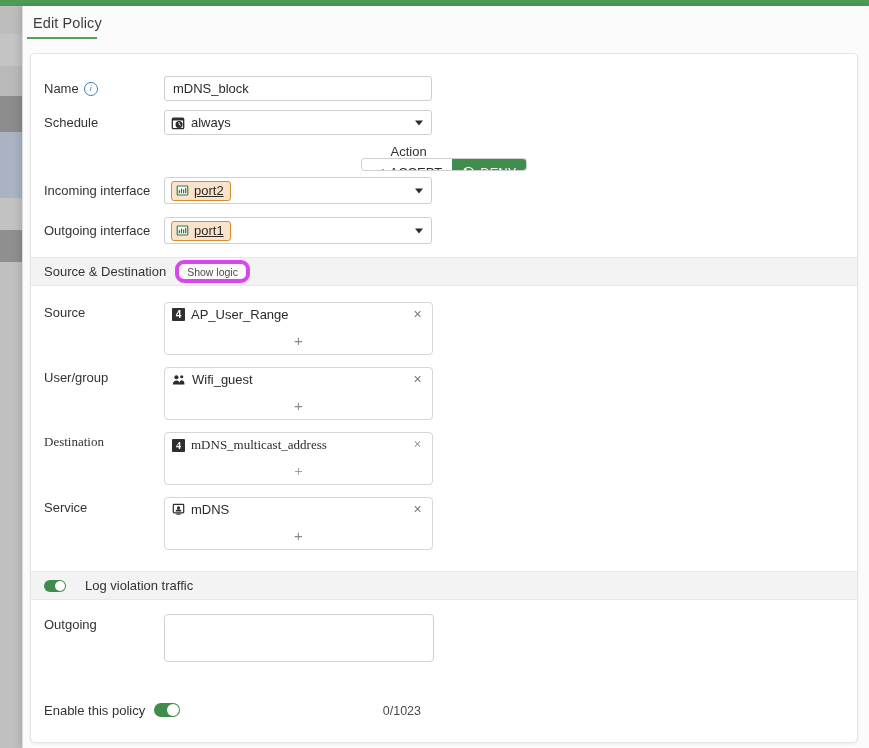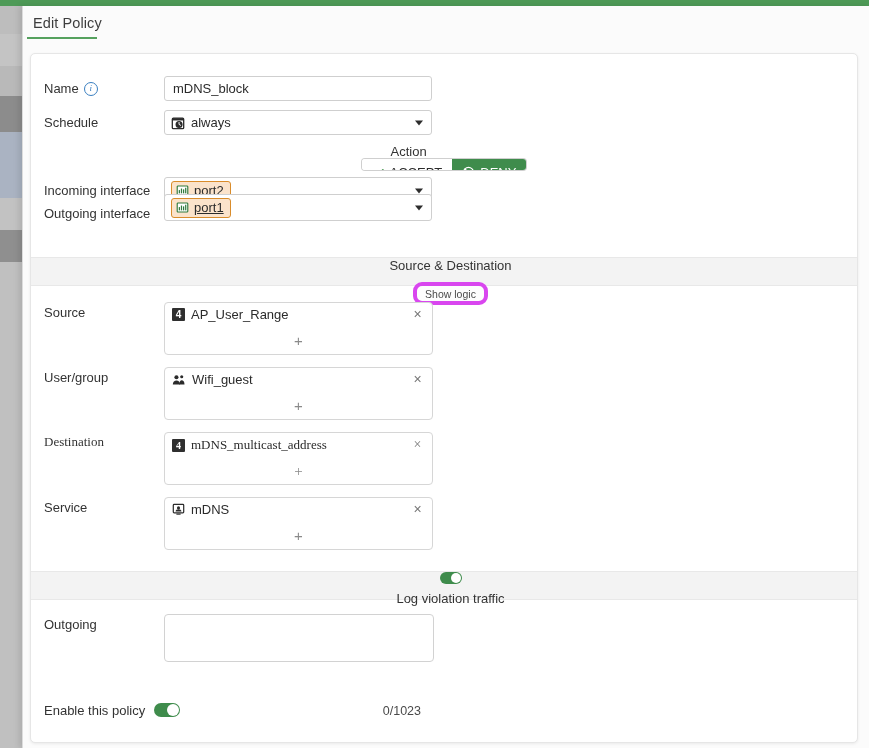--- a/index.html
+++ b/index.html
@@ -206,21 +206,20 @@
     left: 0;
     width: 826px;
     background: #f3f3f3;
     border-top: 1px solid #e8e8e8;
     border-bottom: 1px solid #e8e8e8;
     display: flex;
     align-items: center;
     padding-left: 13px;
     box-sizing: border-box;
     gap: 9px;
-    flex-direction: column;
   }
   .section-title {
     font-size: 13px;
     color: #333333;
   }
   #show-logic-btn {
     border: 4px solid #d946ef;
     border-radius: 9px;
     background: #fdfdfd;
     font-size: 10.5px;
@@ -440,21 +439,21 @@
               <rect x="8.6" y="6.6" width="1.5" height="4.9" fill="#2f7a3d"></rect>
               <rect x="11.2" y="4.6" width="1.5" height="6.9" fill="#2f7a3d"></rect>
             </svg>
           </span>
           <span>port2</span>
         </span>
         <span class="caret"></span>
       </div>
     </div>
 
-    <div class="frow" style="top:140px;height:27px;align-items:flex-end;">
+    <div class="frow" style="top:163px;height:27px;">
       <div class="flabel">
         <span>Outgoing interface</span>
       </div>
       <div class="dropdown tall">
         <span class="if-chip">
           <span class="icon">
             <svg width="13" height="13" viewBox="0 0 16 16">
               <rect x="1.5" y="2.5" width="13" height="11" rx="1" fill="#ffffff" stroke="#2f7a3d" stroke-width="1.4"></rect>
               <rect x="3.4" y="7.5" width="1.5" height="4" fill="#2f7a3d"></rect>
               <rect x="6" y="5.6" width="1.5" height="5.9" fill="#2f7a3d"></rect>
@@ -536,21 +535,21 @@
               <rect x="5.4" y="13" width="5.2" height="1.4" fill="#2b2b2b"></rect>
             </svg>
           </span>
           <span>mDNS</span>
         </div>
         <div class="obj-remove">×</div>
         <div class="obj-add">+</div>
       </div>
     </div>
 
-    <div class="section-band" style="top:517px;height:29px;gap:7px;">
+    <div class="section-band" style="top:517px;height:29px;gap:19px;">
       <span class="toggle">
         <span class="knob"></span>
       </span>
       <span class="section-title">Log violation traffic</span>
     </div>
 
     <div class="frow" style="top:560px;height:48px;align-items:flex-start;">
       <div class="flabel" style="height:20px;padding-top:0;">
         <span>Outgoing</span>
       </div>

